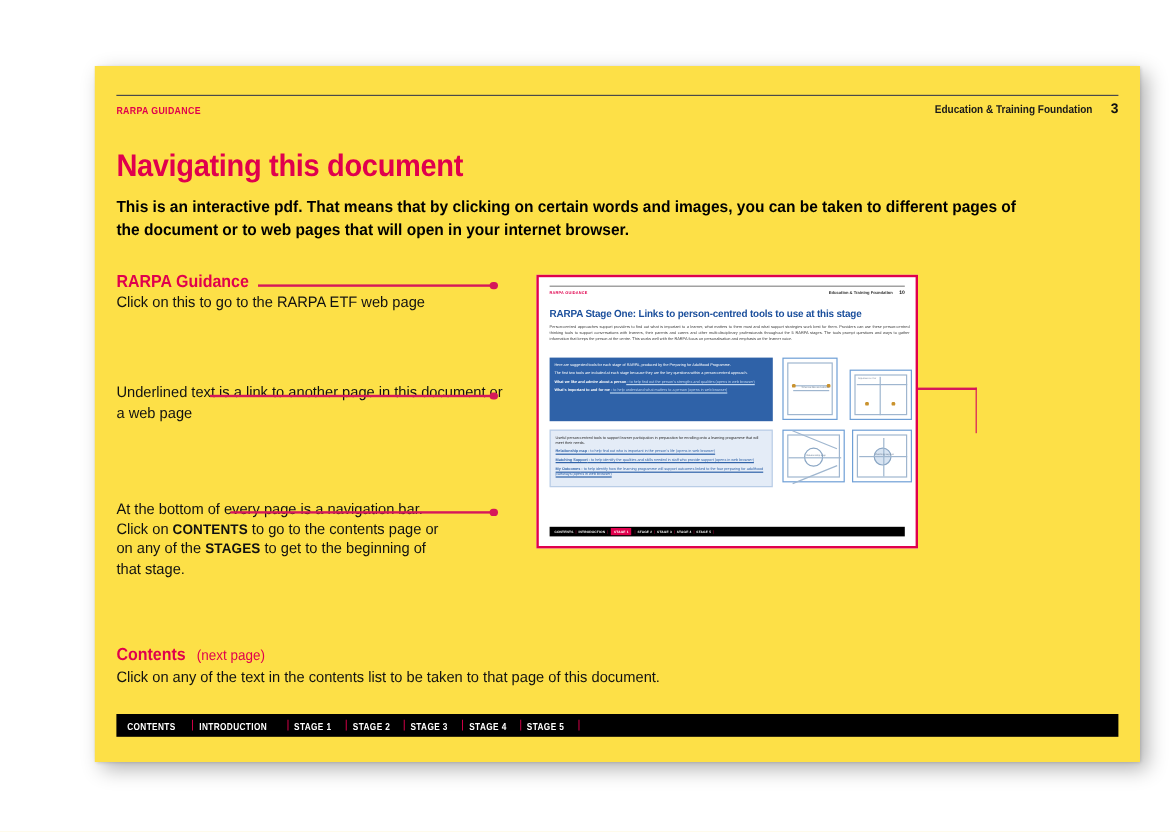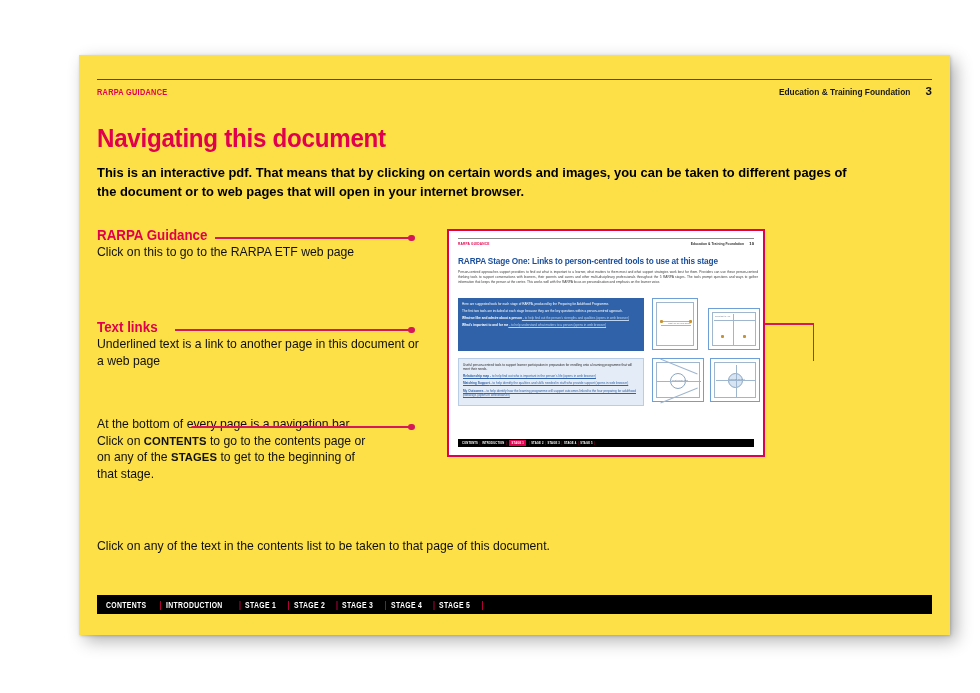--- a/index.html
+++ b/index.html
@@ -245,38 +245,39 @@
 
     <div class="block" style="top:172px;">
       <div class="block-head">
         <span class="label">RARPA Guidance</span>
       </div>
       <div class="block-body">Click on this to go to the RARPA ETF web page</div>
     </div>
     <div class="connector" style="left:136px; top:182px; width:197px;"></div>
 
     <div class="block" style="top:264px;">
-      <div class="block-head">
-        <span class="label">Text links</span>
-      </div>
       <div class="block-body">Underlined text is a link to another page in this document or a web page</div>
     </div>
     <div class="connector" style="left:96px; top:274px; width:237px;"></div>
 
     <div class="block" style="top:361px;">
       <div class="block-body">
         <span>At the bottom of every page is a navigation bar.</span><br>
         <span>Click on </span><b>CONTENTS</b><span> to go to the contents page or</span><br>
         <span>on any of the </span><b>STAGES</b><span> to get to the beginning of</span><br>
         <span>that stage.</span>
       </div>
     </div>
     <div class="connector" style="left:113px; top:371px; width:220px;"></div>
 
     <div class="contents-block">
+      <div class="contents-head">
+        <span class="big">Contents</span>
+        <span class="small">(next page)</span>
+      </div>
       <div class="contents-body">Click on any of the text in the contents list to be taken to that page of this document.</div>
     </div>
 
     <div class="navbar">
       <span class="nav-item">CONTENTS</span>
       <span class="nav-sep">|</span>
       <span class="nav-item">INTRODUCTION</span>
       <span class="nav-sep">|</span>
       <span class="nav-item">STAGE 1</span>
       <span class="nav-sep">|</span>

